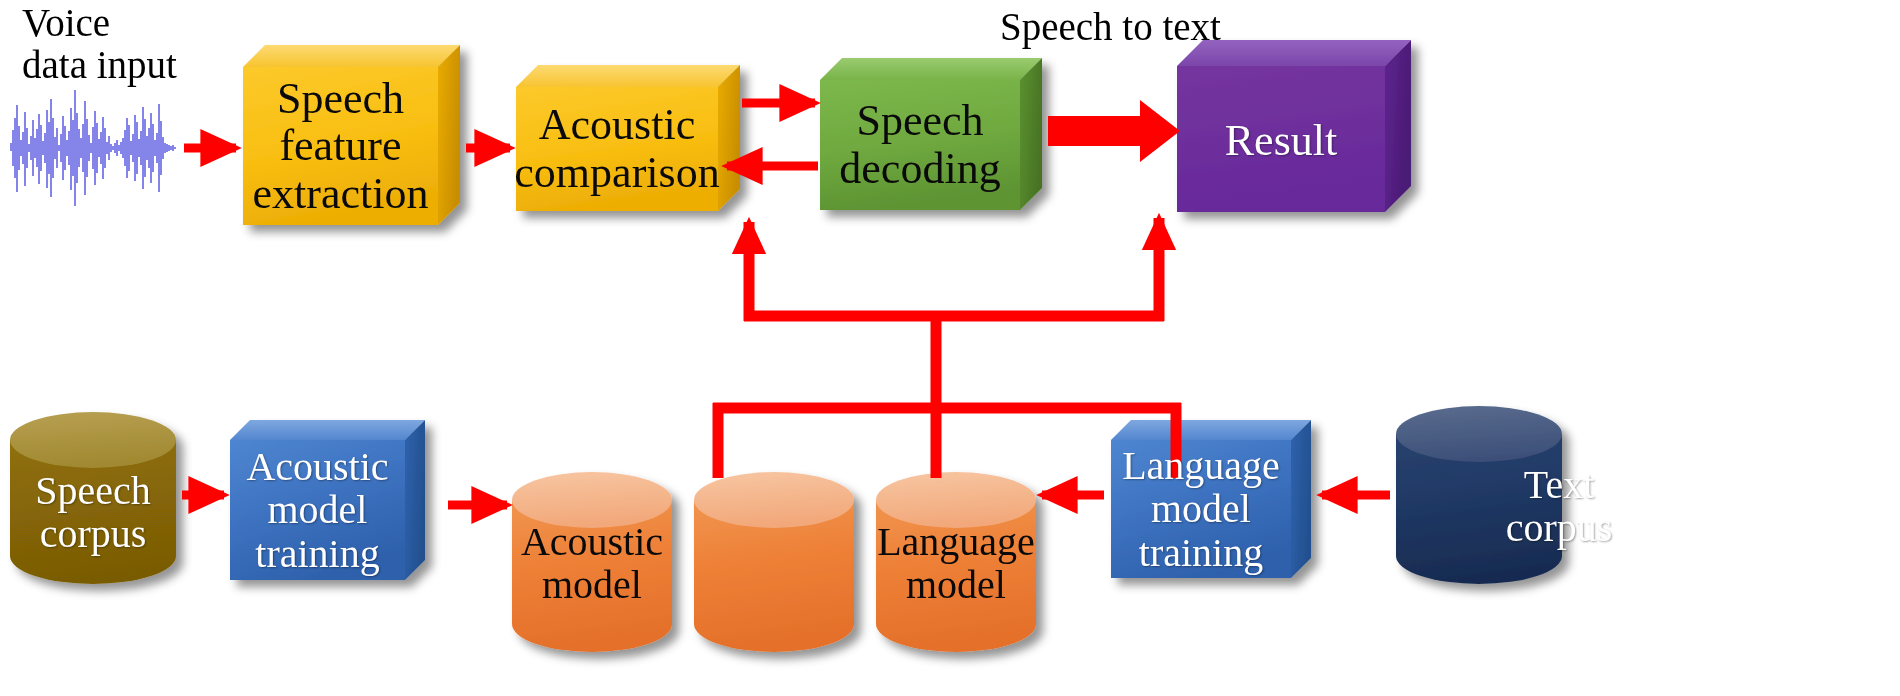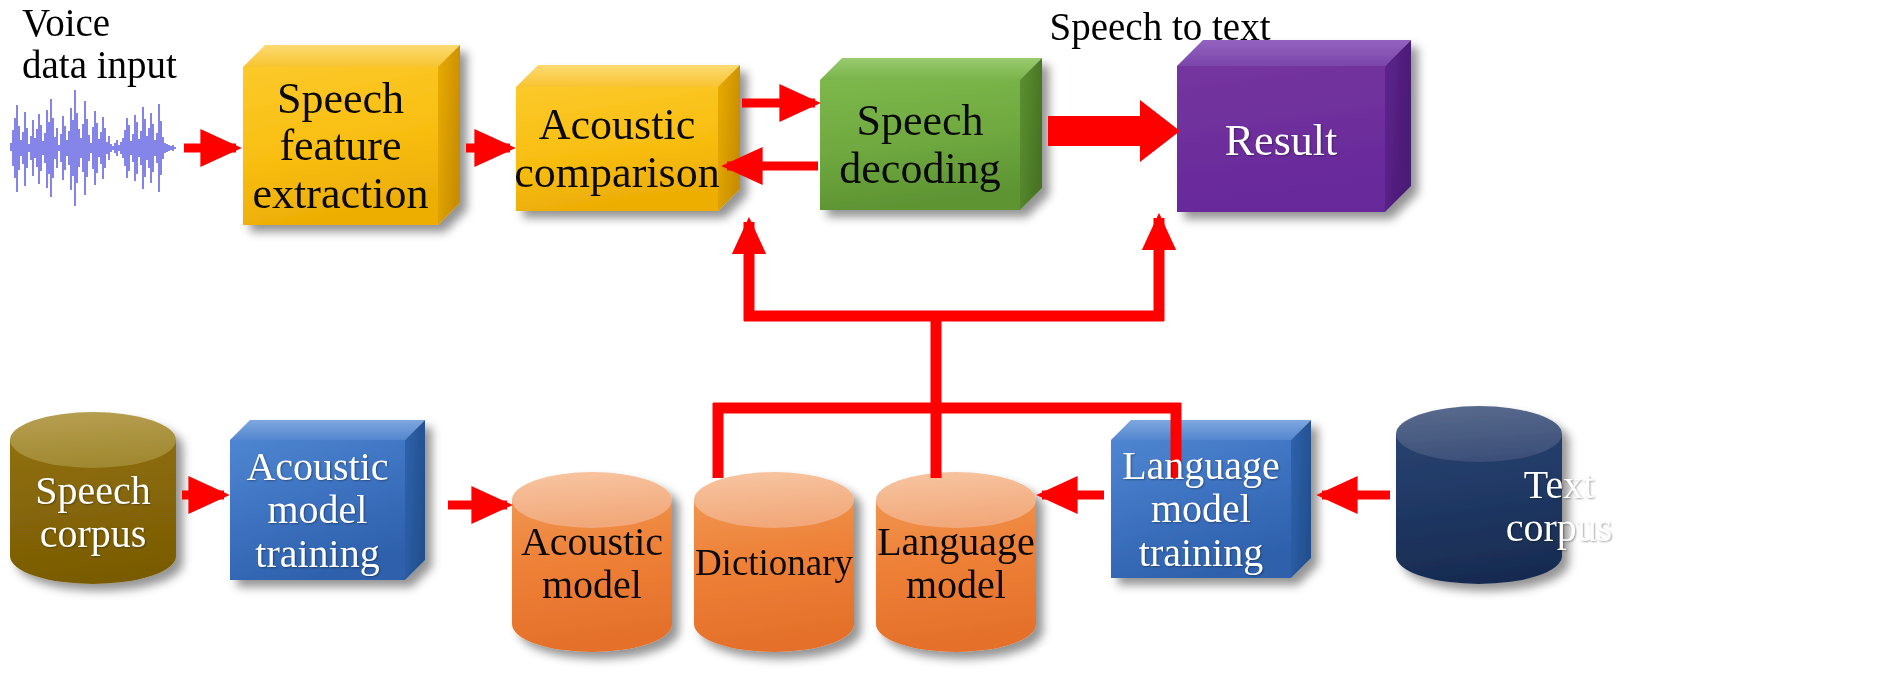--- a/index.html
+++ b/index.html
@@ -285,21 +285,21 @@
     </g>
 
     <g>
       <path d="M1048,116 L1140,116 L1140,100 L1180,131 L1140,162 L1140,146 L1048,146 Z" fill="#FF0000"></path>
     </g>
   </svg>
 
   <div class="lbl plain-text" style="left:22px; top:2px; width:230px;">Voice
 data input</div>
 
-  <div class="lbl plain-text" style="left:1000px; top:6px; width:320px;text-align:center;">Speech to text</div>
+  <div class="lbl plain-text" style="left:1000px; top:6px; width:320px;">Speech to text</div>
 
   <div class="lbl box-text-dark center-abs" style="left:243px; top:67px; width:195px; height:158px;">Speech
 feature
 extraction</div>
 
   <div class="lbl box-text-dark center-abs" style="left:512px; top:87px; width:210px; height:124px;">Acoustic
 comparison</div>
 
   <div class="lbl box-text-dark center-abs" style="left:820px; top:80px; width:200px; height:130px;">Speech
 decoding</div>
@@ -309,21 +309,20 @@
   <div class="lbl cyl-text-light center-abs" style="left:10px; top:452px; width:166px; height:120px;">Speech
 corpus</div>
 
   <div class="lbl box-text-light center-abs" style="left:230px; top:440px; width:175px; height:140px;">Acoustic
 model
 training</div>
 
   <div class="lbl cyl-text-dark center-abs" style="left:512px; top:508px; width:160px; height:110px;">Acoustic
 model</div>
 
-  <div class="lbl cyl-text-dark center-abs" style="left:686px; top:508px; width:176px; height:110px; font-size:37px;">Dictionary</div>
 
   <div class="lbl cyl-text-dark center-abs" style="left:870px; top:508px; width:172px; height:110px;">Language
 model</div>
 
   <div class="lbl box-text-light center-abs" style="left:1111px; top:440px; width:180px; height:138px;">Language
 model
 training</div>
 
   <div class="lbl cyl-text-light center-abs" style="left:1476px; top:448px; width:166px; height:116px;">Text
 corpus</div>

